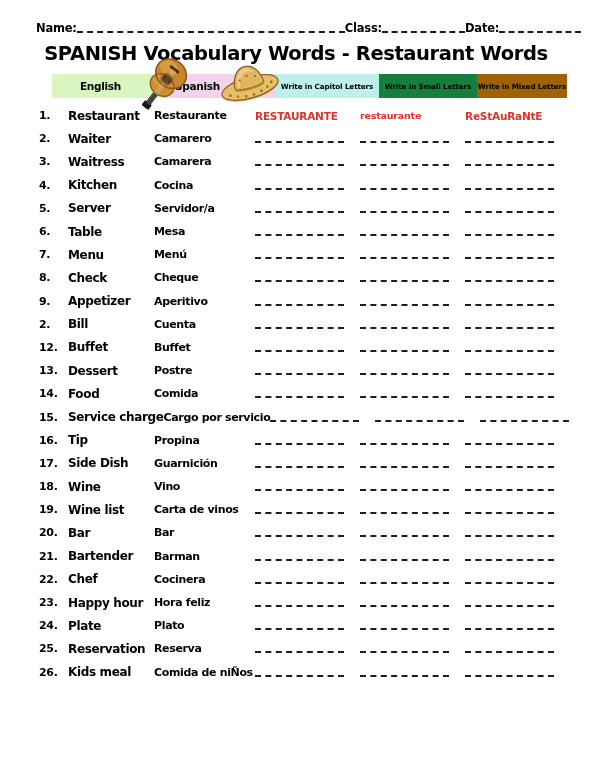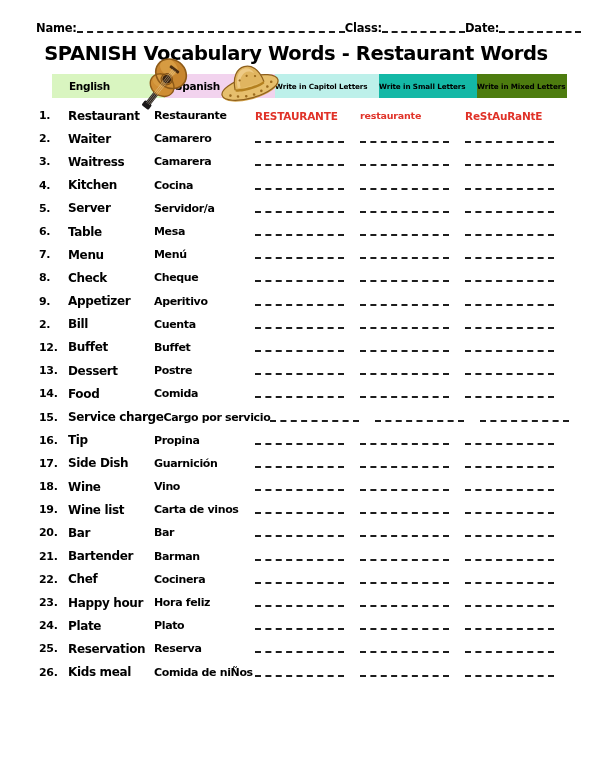--- a/index.html
+++ b/index.html
@@ -71,37 +71,38 @@
     top: 74px;
     left: 52px;
     width: 515px;
     height: 24px;
     display: flex;
     align-items: stretch;
   }
   .hcell {
     display: flex;
     align-items: center;
+    justify-content: center;
     font-weight: bold;
     position: relative;
     overflow: visible;
   }
   .hcell.c-english  { flex: 0 0 113px; font-size: 10.5px; }
   .hcell.c-spanish  { flex: 0 0 110px; font-size: 10.5px; }
   .hcell.c-capitol  { flex: 0 0 104px; font-size: 7.2px; letter-spacing: -0.1px; }
   .hcell.c-small    { flex: 0 0 98px;  font-size: 7.2px; letter-spacing: -0.1px; }
   .hcell.c-mixed    { flex: 0 0 90px;  font-size: 7.2px; letter-spacing: -0.1px; }
 
   .hcell.c-english .htext,
   .hcell.c-spanish .htext { letter-spacing: -0.3px; }
 
   .hcell .htext { position: relative; z-index: 1; }
 
   
-  .hcell.c-english { justify-content: flex-start; padding-left: 17px; }
+  .hcell.c-english { justify-content: flex-start; padding-left: 28px; }
   .hcell.c-spanish { justify-content: flex-start; padding-left: 10px; }
 
   
   .guitar {
     position: absolute;
     left: 128px;
     top: 57px;
     width: 72px;
     height: 58px;
     z-index: 4;
@@ -196,24 +197,24 @@
   <div class="headband">
     <div class="hcell c-english" style="background:#d9f5c0;">
       <span class="htext">English</span>
     </div>
     <div class="hcell c-spanish" style="background:#f2d3ee;">
       <span class="htext">Spanish</span>
     </div>
     <div class="hcell c-capitol" style="background:#bdf0ea;">
       <span class="htext">Write in Capitol Letters</span>
     </div>
-    <div class="hcell c-small" style="background:#14b8a6;">
+    <div class="hcell c-small" style="background:#15803d;">
       <span class="htext">Write in Small Letters</span>
     </div>
-    <div class="hcell c-mixed" style="background:#4d7c0f;">
+    <div class="hcell c-mixed" style="background:#a16207;">
       <span class="htext">Write in Mixed Letters</span>
     </div>
   </div>
 
   <svg class="guitar" viewBox="0 0 72 58">
     <g transform="rotate(38 36 29)">
 
       <rect x="31.5" y="30" width="5.4" height="26" rx="1.2" fill="#231f20"></rect>
 
       <rect x="29.8" y="51.5" width="8.6" height="6.2" rx="1.4" fill="#1a1718"></rect>

